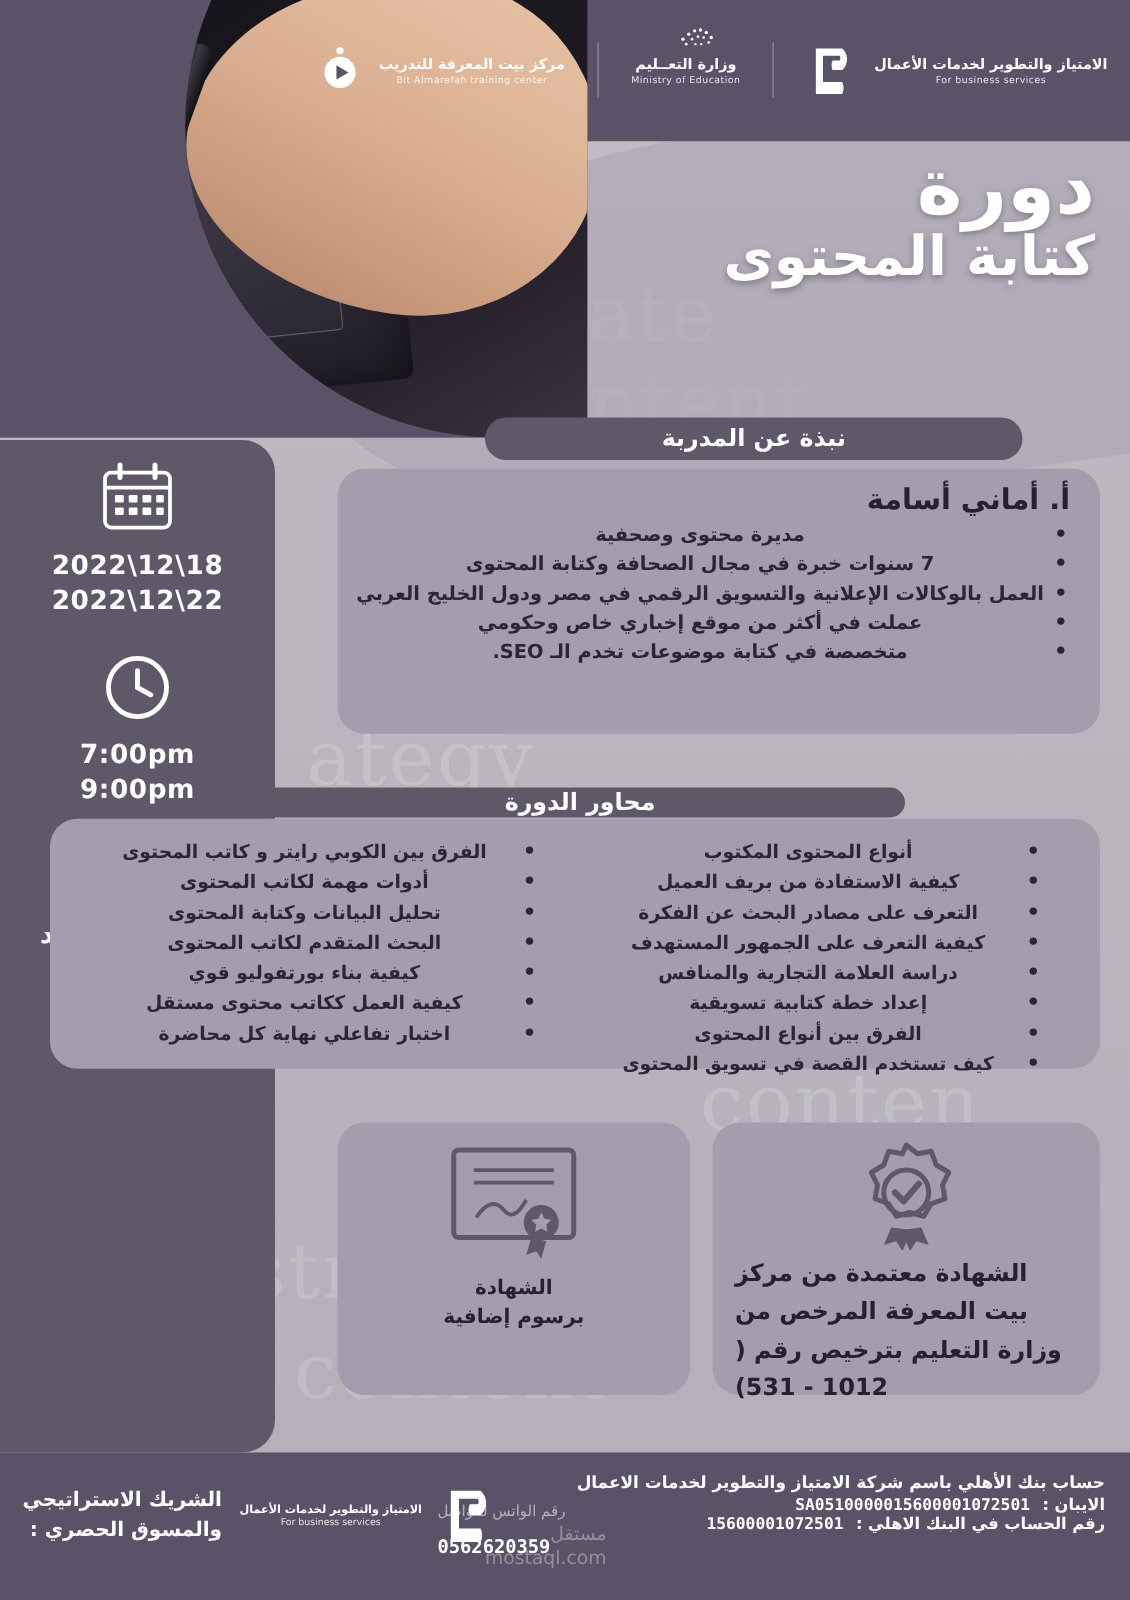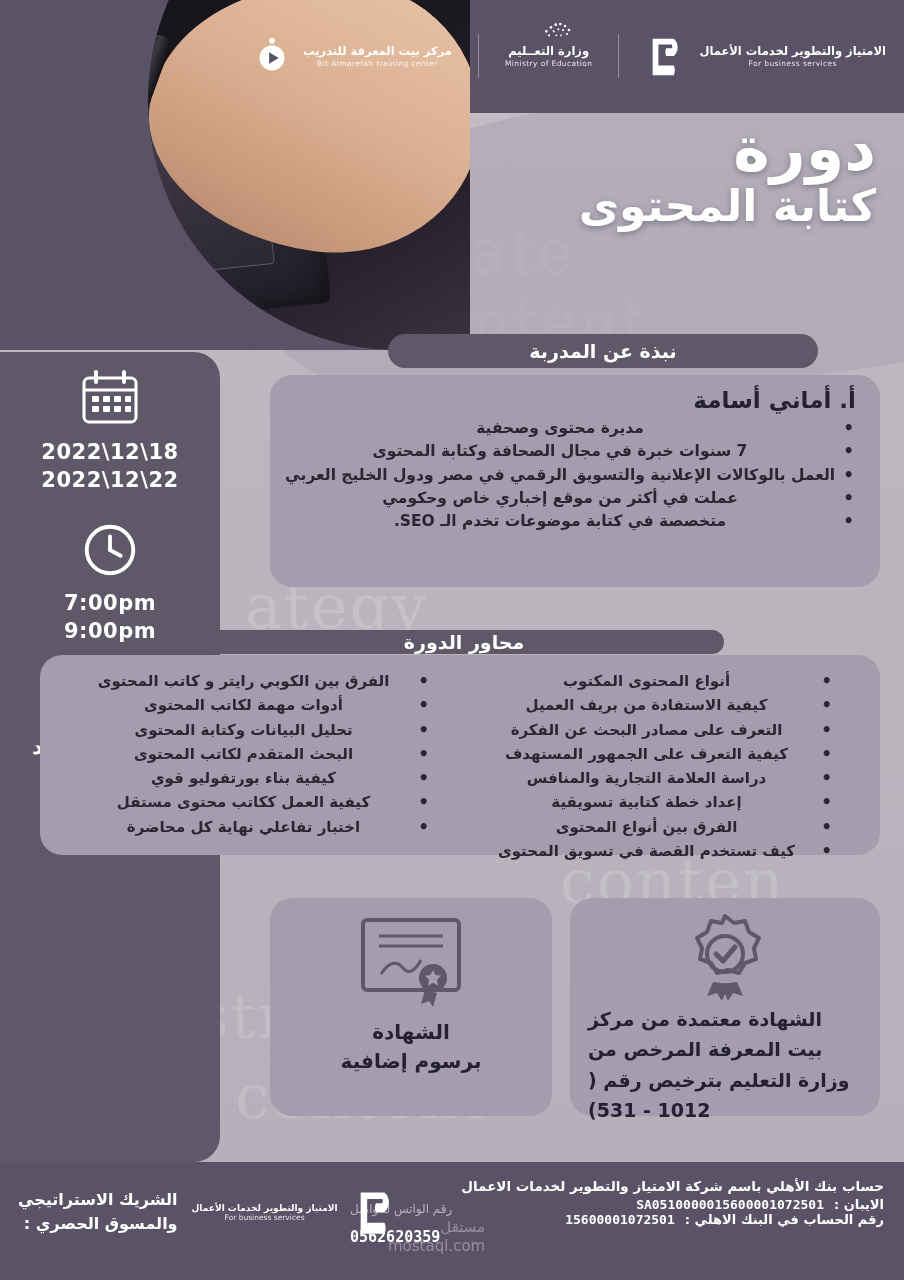--- a/index.html
+++ b/index.html
@@ -181,21 +181,21 @@
   .topics-grid {
     display: flex; direction: rtl; gap: 10px; padding: 14px 22px 0 22px;
   }
   .topics-col { width: 50%; }
   .topics-col .bullets li { font-size: 15px; line-height: 1.62; }
 
   
   #cert-card { top: 898px; right: 24px; width: 310px; height: 218px; }
   #cert-fee-card { top: 898px; right: 352px; width: 282px; height: 218px; }
   .cert-text {
-    text-align: center; font-size: 20px; font-weight: bold;
+    text-align: center; font-size: 16px; font-weight: bold;
     color: #262130; line-height: 1.45;
   }
   .cert-body-text {
     text-align: left; font-size: 19px; font-weight: bold;
     color: #262130; line-height: 1.6; padding: 0 18px;
   }
 
   
   .footer {
     position: absolute; bottom: 0; left: 0; width: 904px; height: 118px;

